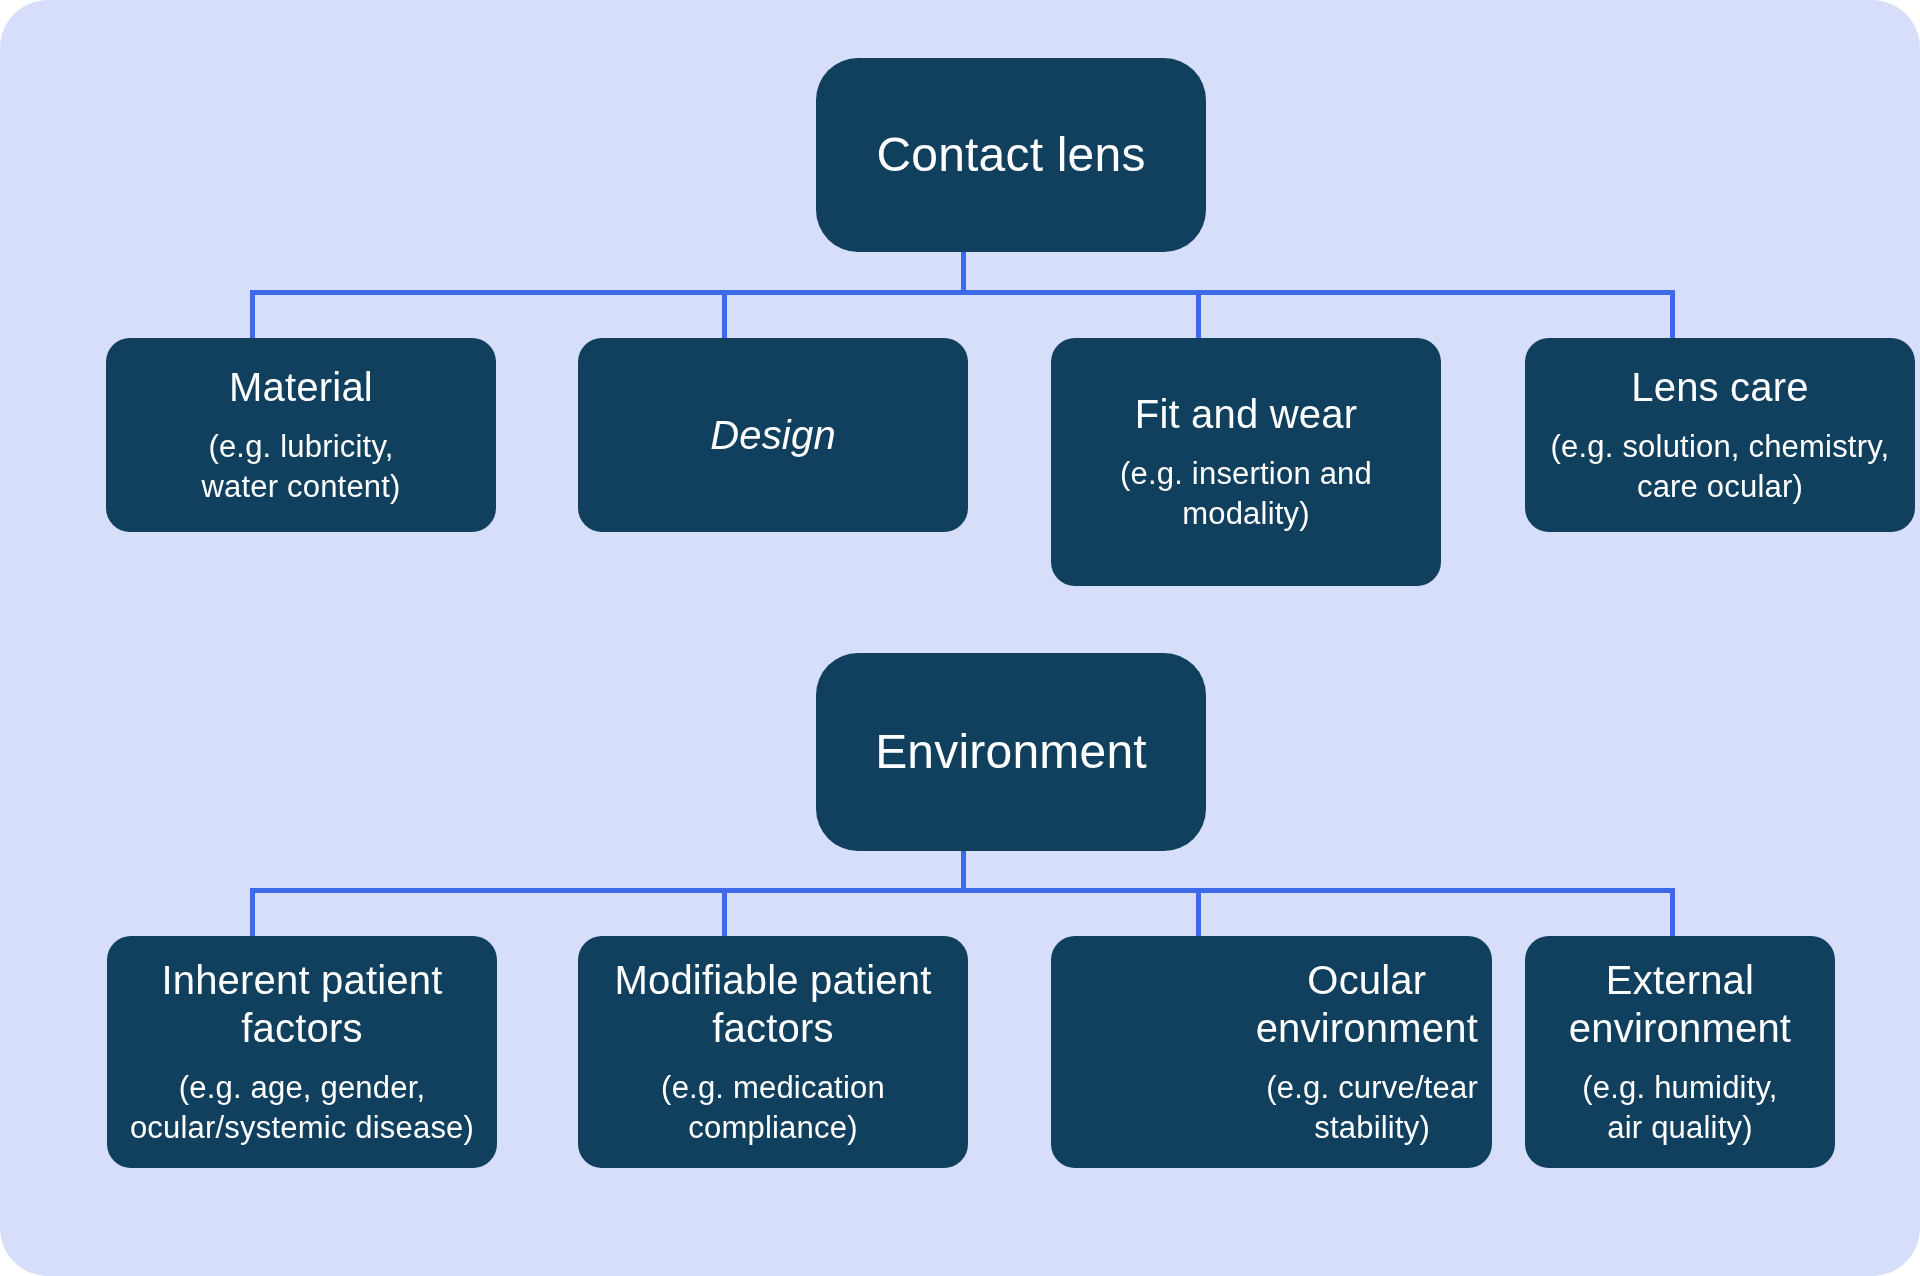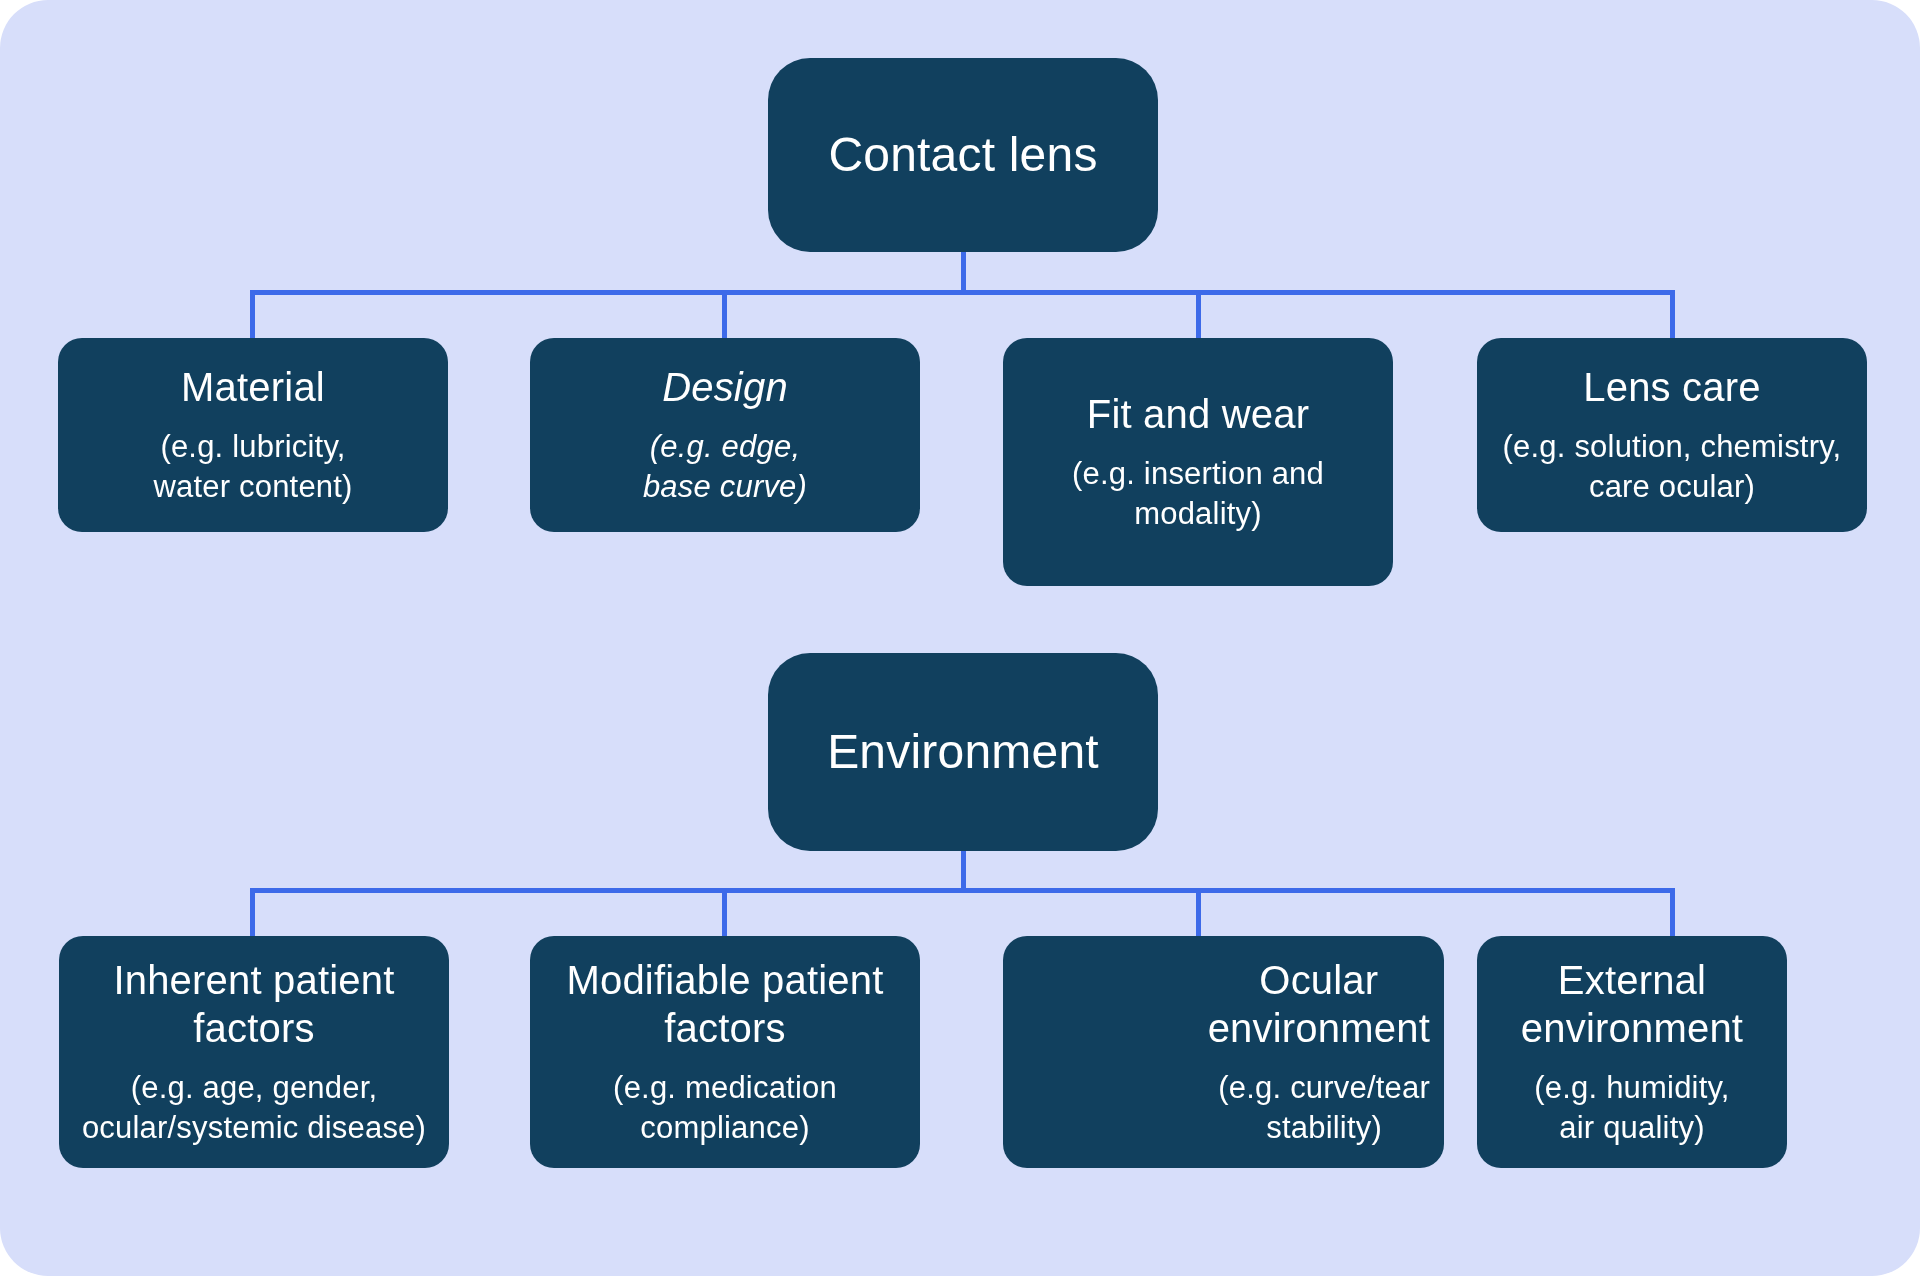--- a/index.html
+++ b/index.html
@@ -19,21 +19,21 @@
   .panel{
     position:absolute;left:0;top:0;width:1920px;height:1276px;
     background:var(--panel_bg);border-radius:48px;
   }
   .node{
     position:absolute;
     background:var(--node_bg);
     color:var(--node_text);
     display:flex;flex-direction:column;align-items:center;justify-content:center;
     gap:16px;text-align:center;
-    box-sizing:border-box;padding:10px 14px;
+    box-sizing:border-box;padding:10px 14px;margin-left:48px;
   }
   .node.root{border-radius:42px;}
   .node.child{border-radius:24px;}
   .node .title{
     font-size:40px;font-weight:500;line-height:1.2;white-space:pre-line;letter-spacing:0.2px;
   }
   .node.root .title{font-size:48px;}
   .node .subtitle{
     font-size:31px;font-weight:400;line-height:1.29;white-space:pre-line;letter-spacing:0.2px;
   }
@@ -61,22 +61,20 @@
       <div class="v-line" style="left:1670px;top:290px;height:48px;"></div>
 
       <div class="node child" style="left:58px;top:338px;width:390px;height:194px;">
         <div class="title">Material</div>
         <div class="subtitle">(e.g. lubricity,
 water content)</div>
       </div>
 
       <div class="node child" style="left:530px;top:338px;width:390px;height:194px;font-style:italic;">
         <div class="title">Design</div>
-        <div class="subtitle">(e.g. edge,
-base curve)</div>
       </div>
 
       <div class="node child" style="left:1003px;top:338px;width:390px;height:248px;">
         <div class="title">Fit and wear</div>
         <div class="subtitle">(e.g. insertion and
 modality)</div>
       </div>
 
       <div class="node child" style="left:1477px;top:338px;width:390px;height:194px;">
         <div class="title">Lens care</div>

